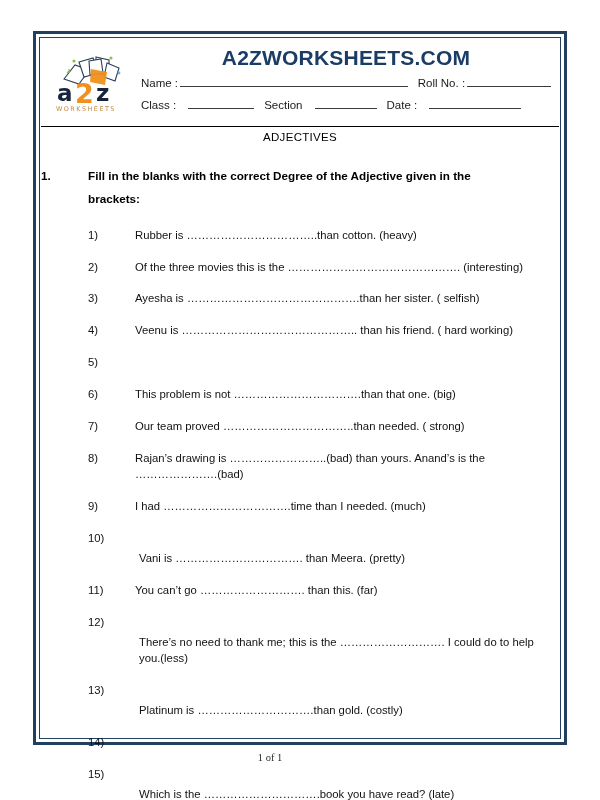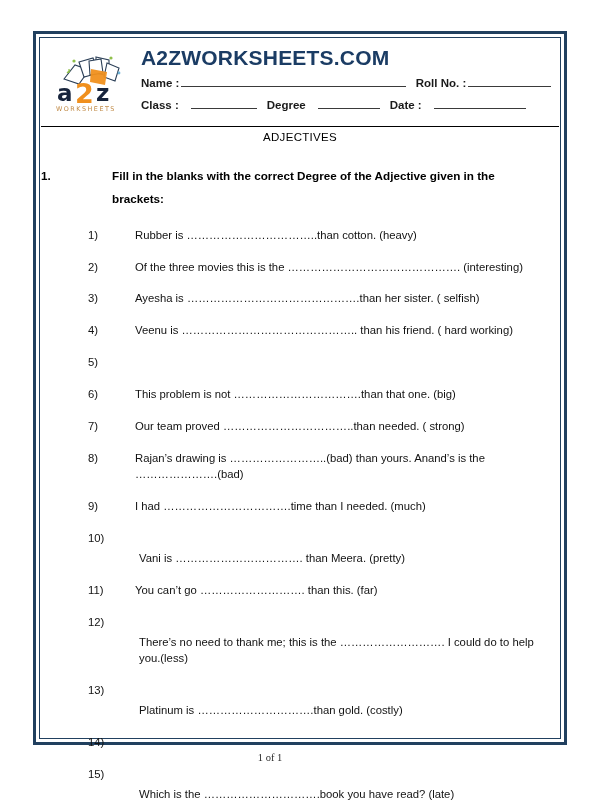--- a/index.html
+++ b/index.html
@@ -70,41 +70,41 @@
     top: 10px;
     width: 86px;
     height: 66px;
   }
 
   .brand-title {
     position: absolute;
     left: 100px;
     top: 7px;
     width: 410px;
+    text-align: center;
     font-size: 21px;
     font-weight: bold;
     letter-spacing: 0.2px;
     color: #1b3c64;
     font-family: "Liberation Sans", sans-serif;
   }
 
   .field-rows {
     position: absolute;
     left: 100px;
     top: 36px;
     width: 410px;
     font-size: 11.5px;
     color: #1a1a1a;
   }
   .field-row {
     display: flex;
     align-items: baseline;
     height: 22px;
     white-space: nowrap;
-    font-weight: bold;
   }
   .fld-label { padding-right: 2px; }
   .rule {
     display: inline-block;
     border-bottom: 1px solid #3a3a3a;
     height: 11px;
   }
   .sp { display: inline-block; width: 10px; }
 
   
@@ -125,21 +125,20 @@
     font-weight: bold;
     line-height: 1.95;
   }
   .instruction .q-num {
     width: 47px;
     flex: 0 0 47px;
   }
   .instruction .q-body {
     flex: 1 1 auto;
     padding-right: 40px;
-    margin-left: 24px;
   }
 
   
   .qlist {
     margin-top: 16px;
   }
   .qitem {
     display: flex;
     font-size: 11.3px;
     line-height: 1.45;
@@ -218,21 +217,21 @@
           <span class="sp"></span>
           <span class="fld-label">Roll No. :</span>
           <span class="rule" style="width:84px"></span>
         </div>
 
         <div class="field-row">
           <span class="fld-label">Class :</span>
           <span class="sp"></span>
           <span class="rule" style="width:66px"></span>
           <span class="sp"></span>
-          <span class="fld-label">Degree</span>
+          <span class="fld-label">Section</span>
           <span class="sp"></span>
           <span class="rule" style="width:62px"></span>
           <span class="sp"></span>
           <span class="fld-label">Date :</span>
           <span class="sp"></span>
           <span class="rule" style="width:92px"></span>
         </div>
 
       </div>
     </div>

